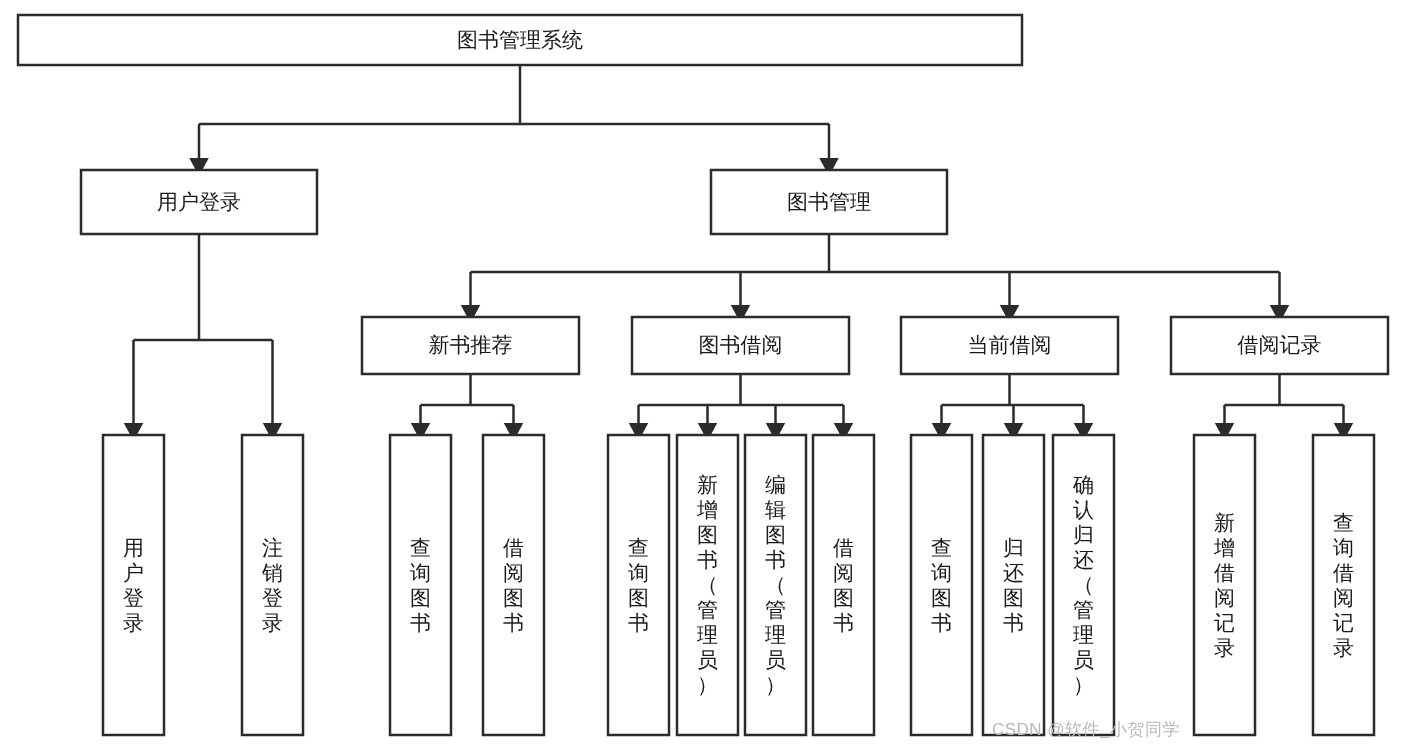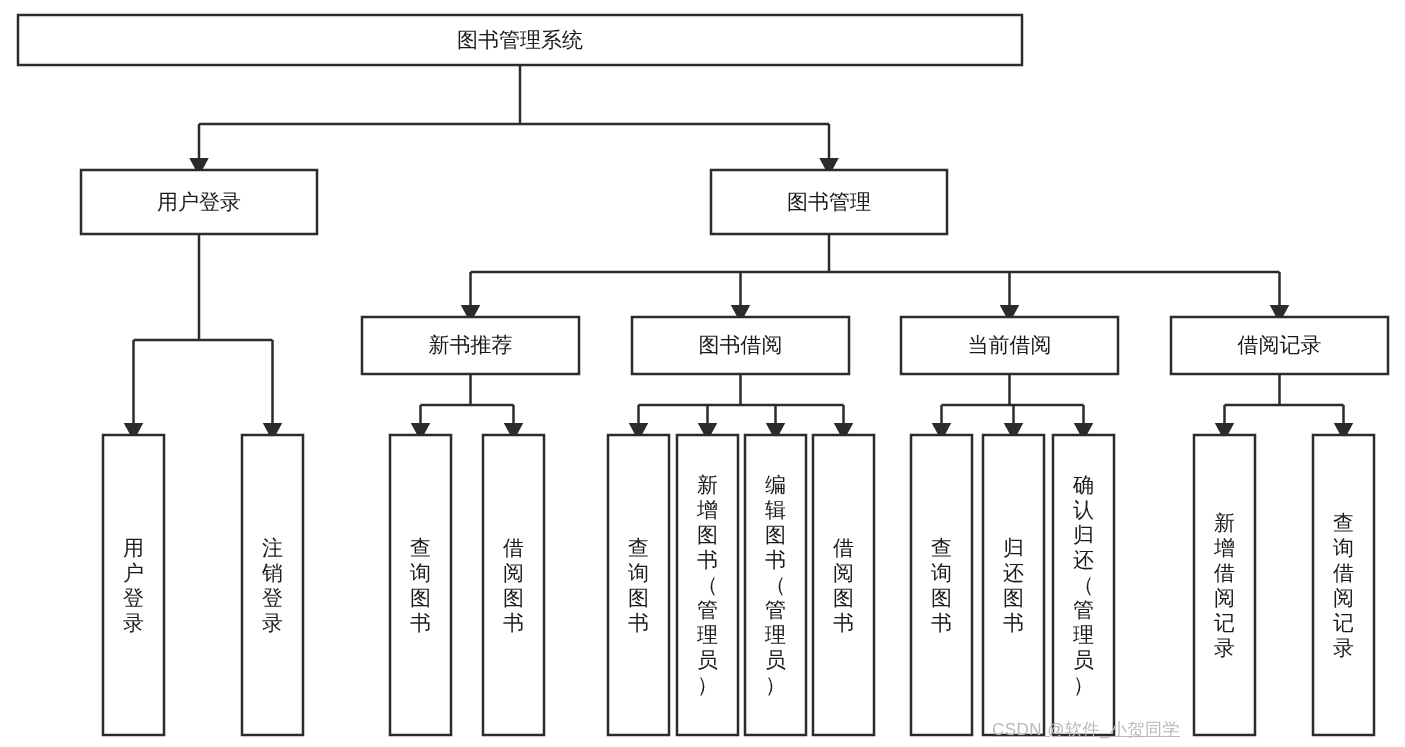--- a/index.html
+++ b/index.html
@@ -51,21 +51,20 @@
   }
   .watermark {
     position: absolute;
     right: 14px;
     bottom: 6px;
     font-family: "Liberation Sans", "DejaVu Sans", sans-serif;
     font-size: 17px;
     color: #b9b9b9;
     white-space: nowrap;
     letter-spacing: 0.5px;
-    text-decoration: underline;
   }
 </style>
 </head>
 <body>
 
 <div id="diagram-root">
   <svg class="diagram" viewBox="0 0 1405 747">
     <defs>
       <marker id="arrowhead" markerWidth="9" markerHeight="9" refX="3.6" refY="4.5" orient="auto" markerUnits="strokeWidth">
         <path d="M 0 0.6 L 7.2 4.5 L 0 8.4 z" fill="#2b2b2b"></path>

